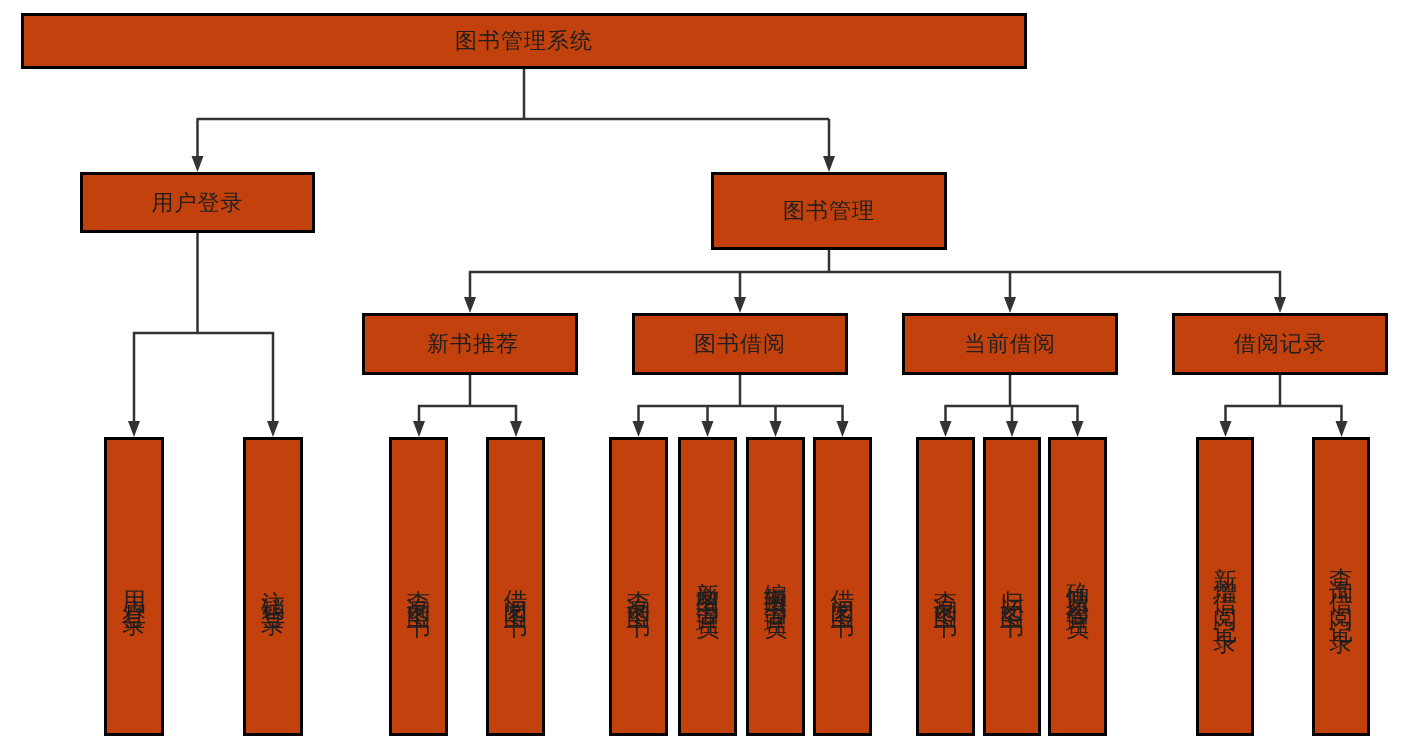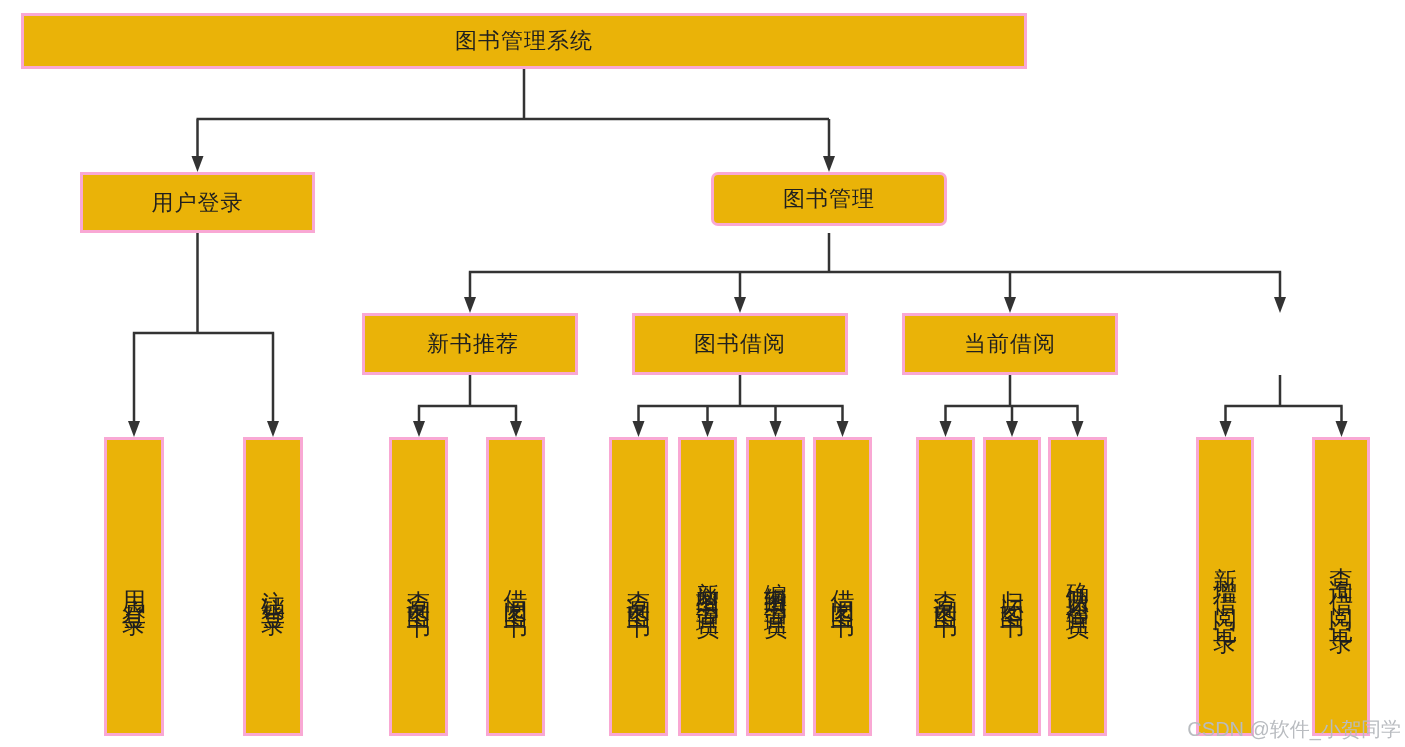--- a/index.html
+++ b/index.html
@@ -7,22 +7,22 @@
     position:relative;
     width:1405px;height:747px;
     background:#ffffff;
     font-family:"Liberation Sans","DejaVu Sans",sans-serif;
     overflow:hidden;
   }
   #wires{position:absolute;left:0;top:0;z-index:0;}
   .node{
     position:absolute;
     box-sizing:border-box;
-    background:#eab308;
-    border:3px solid #f9a8d4;
+    background:#c2410c;
+    border:3px solid #000000;
     display:flex;align-items:center;justify-content:center;
     color:#1f1f1f;
     z-index:1;
   }
   .h{font-size:22px;letter-spacing:1px;white-space:nowrap;}
   .v{
     writing-mode:vertical-rl;
     text-orientation:mixed;
     font-size:24px;
     letter-spacing:8px;
@@ -87,39 +87,39 @@
       <polygon points="1077.5,437 1071.5,421 1083.5,421"></polygon>
 
       <polygon points="1225.5,437 1219.5,421 1231.5,421"></polygon>
       <polygon points="1341.5,437 1335.5,421 1347.5,421"></polygon>
     </g>
   </svg>
 
   <div class="node h" style="left:21px;top:13px;width:1006px;height:56px;">图书管理系统</div>
 
   <div class="node h" style="left:80px;top:172px;width:235px;height:61px;">用户登录</div>
-  <div class="node h" style="left:711px;top:172px;width:236px;height:54px;border-radius:7px;">图书管理</div>
+  <div class="node h" style="left:711px;top:172px;width:236px;height:78px;">图书管理</div>
 
   <div class="node h" style="left:362px;top:313px;width:216px;height:62px;padding-left:6px;">新书推荐</div>
   <div class="node h" style="left:632px;top:313px;width:216px;height:62px;text-align:center;">图书借阅</div>
   <div class="node h" style="left:902px;top:313px;width:216px;height:62px;font-family:Liberation Mono, monospace;">当前借阅</div>
+  <div class="node h" style="left:1172px;top:313px;width:216px;height:62px;">借阅记录</div>
 
   <div class="node v" style="left:104px;top:437px;width:60px;height:299px;">用户登录</div>
   <div class="node v" style="left:243px;top:437px;width:60px;height:299px;">注销登录</div>
 
   <div class="node v" style="left:389px;top:437px;width:59px;height:299px;">查询图书</div>
   <div class="node v" style="left:486px;top:437px;width:59px;height:299px;">借阅图书</div>
 
   <div class="node v" style="left:609px;top:437px;width:59px;height:299px;">查询图书</div>
   <div class="node v xlong" style="left:678px;top:437px;width:59px;height:299px;">新增图书（管理员）</div>
   <div class="node v xlong" style="left:746px;top:437px;width:59px;height:299px;">编辑图书（管理员）</div>
   <div class="node v" style="left:813px;top:437px;width:59px;height:299px;">借阅图书</div>
 
   <div class="node v" style="left:916px;top:437px;width:59px;height:299px;">查询图书</div>
   <div class="node v" style="left:983px;top:437px;width:58px;height:299px;">归还图书</div>
   <div class="node v xlong" style="left:1048px;top:437px;width:59px;height:299px;">确认归还（管理员）</div>
 
   <div class="node v long" style="left:1196px;top:437px;width:58px;height:299px;">新增借阅记录</div>
   <div class="node v long" style="left:1312px;top:437px;width:58px;height:299px;">查询借阅记录</div>
 
-  <div class="watermark">CSDN @软件_小贺同学</div>
 
 </div>
 
 </body></html>

